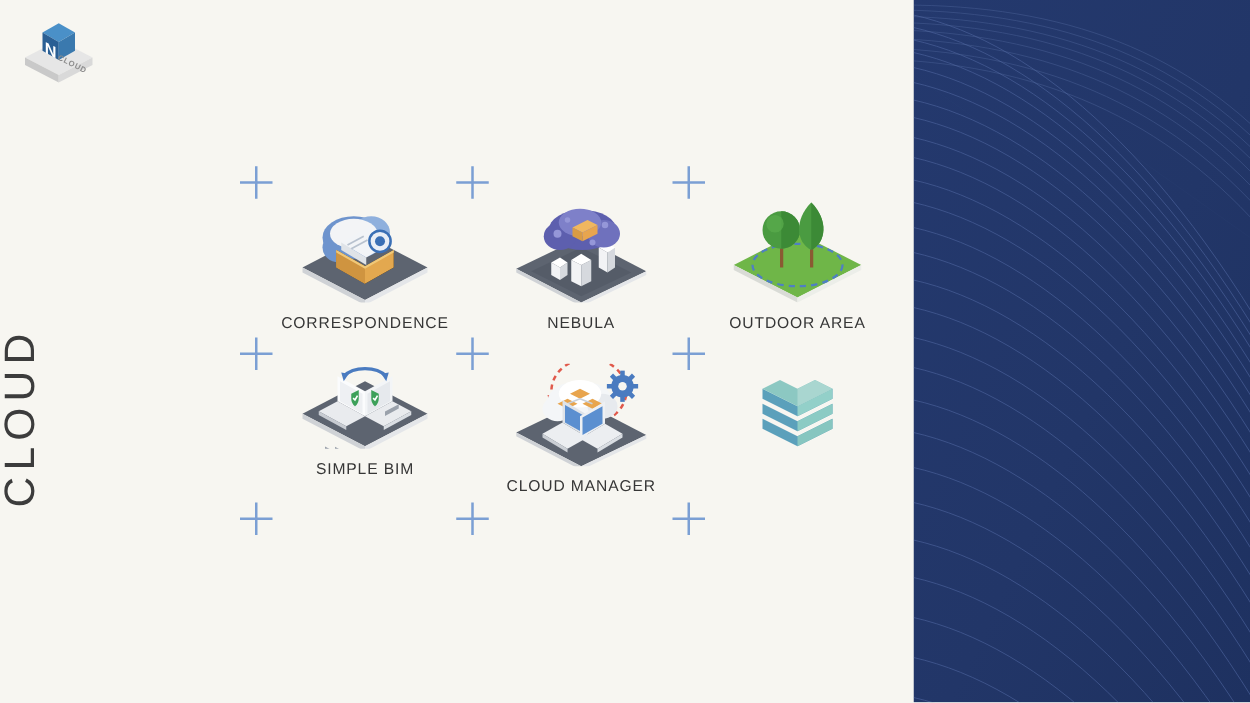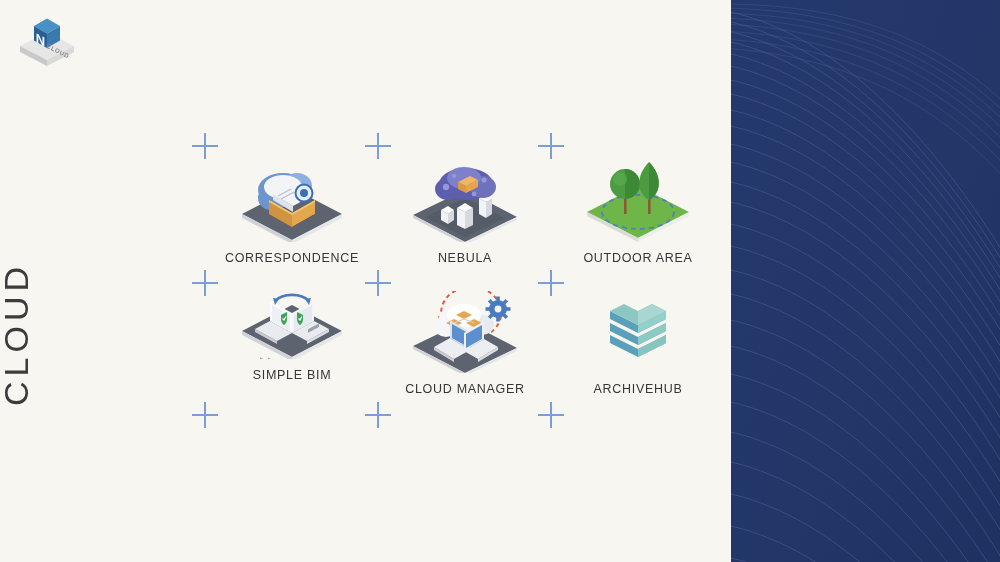--- a/index.html
+++ b/index.html
@@ -306,21 +306,20 @@
 
         <polygon points="87,46 115,32 115,40 87,54 59,40 59,32" fill="#5ba0bb"></polygon>
         <polygon points="87,46 115,32 115,40 87,54" fill="#8ccbc4"></polygon>
 
         <polygon points="87,34 115,20 115,28 87,42 59,28 59,20" fill="#5ba0bb"></polygon>
         <polygon points="87,34 115,20 115,28 87,42" fill="#93d0c9"></polygon>
 
         <polygon points="59,20 73,13 87,20 101,13 115,20 87,34" fill="#8cc8c2"></polygon>
         <polygon points="87,20 101,13 115,20 87,34" fill="#a9d6d0"></polygon>
       </svg>
-      <div class="caption">ARCHIVEHUB</div>
     </div>
 
   </div>
 
   <div class="panel">
     <svg width="269" height="562" viewBox="0 0 269 562">
       <defs>
         <linearGradient id="navyg" x1="0" y1="0" x2="1" y2="1">
           <stop offset="0%" stop-color="#24396e"></stop>
           <stop offset="55%" stop-color="#223668"></stop>

